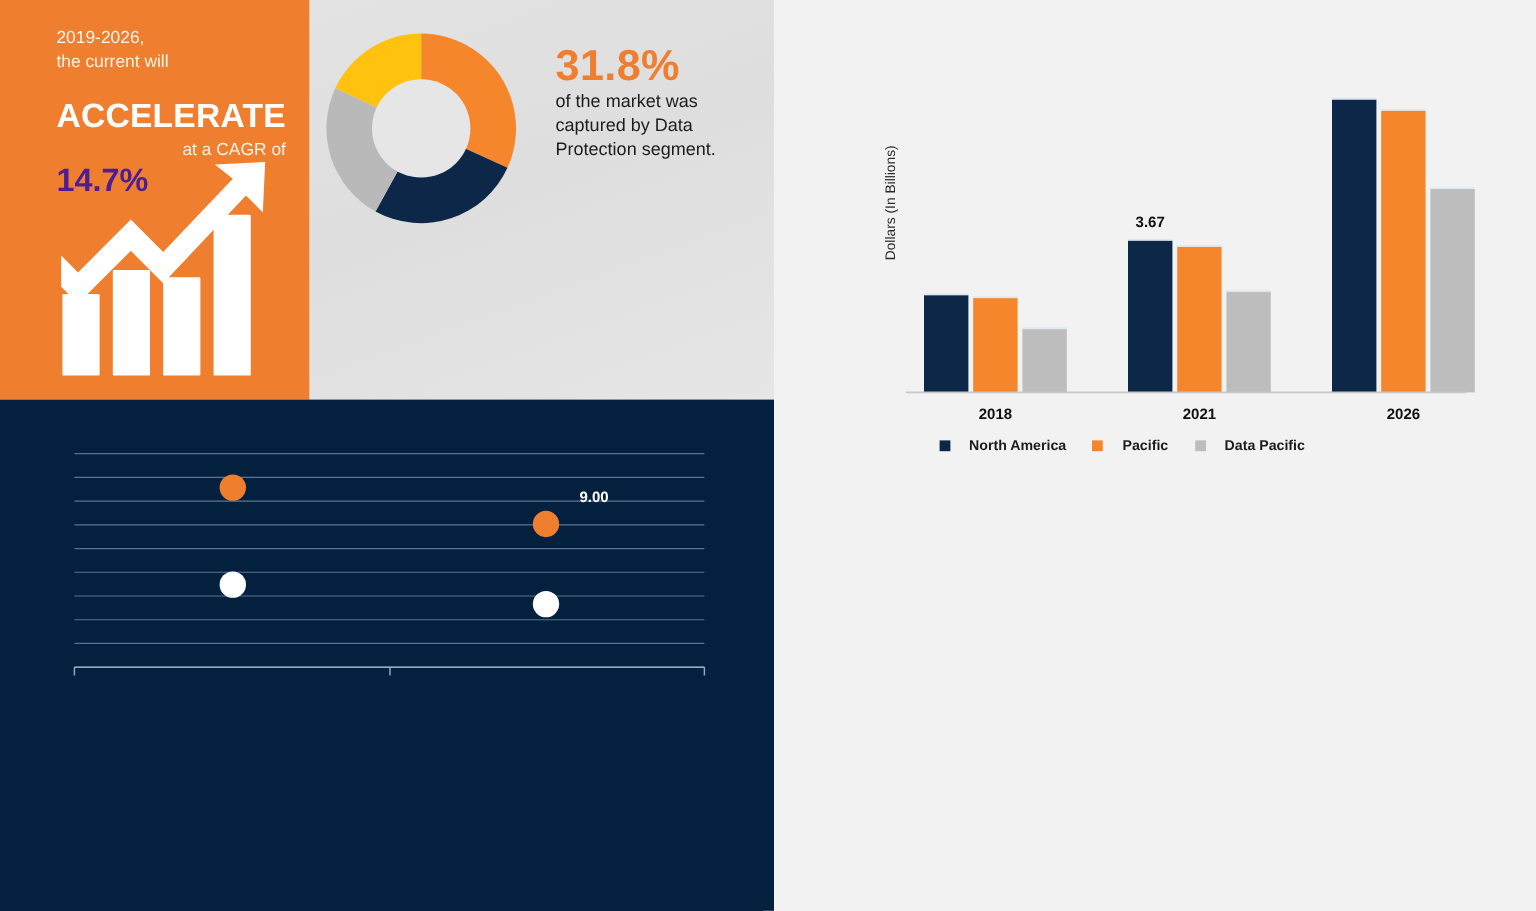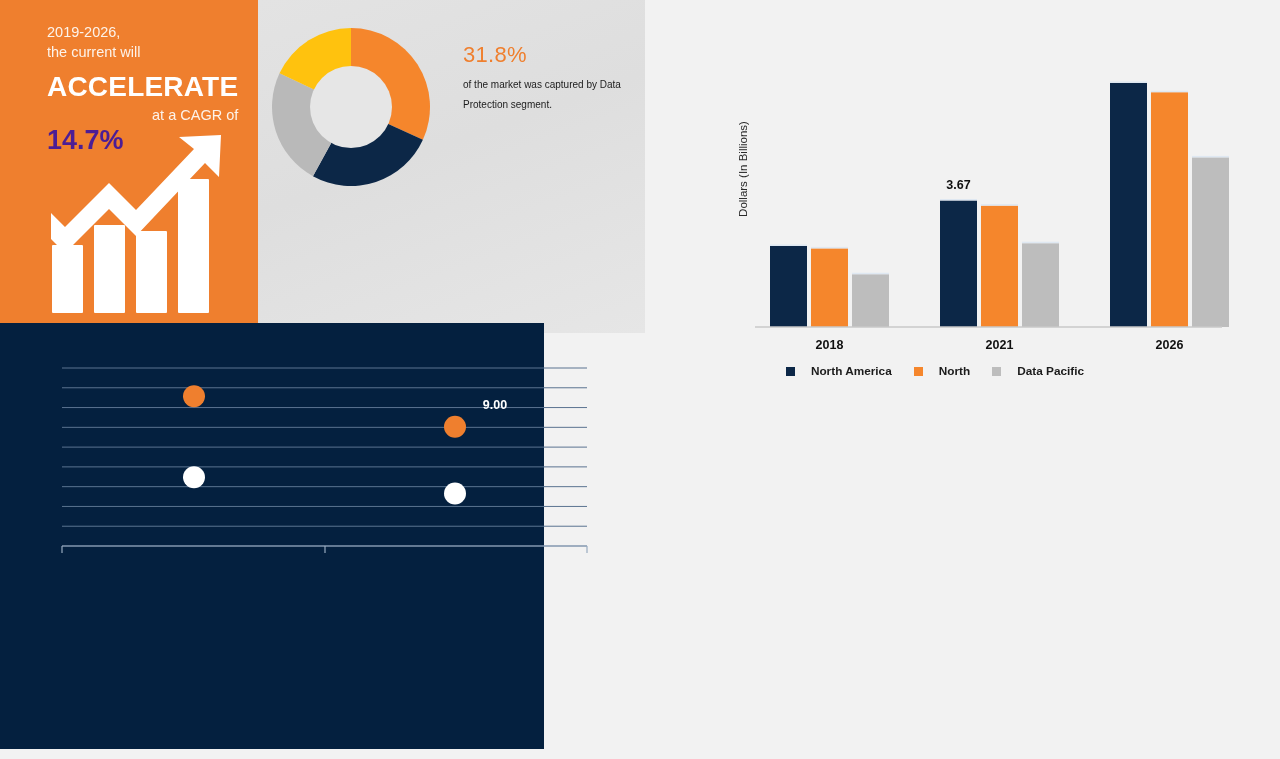--- a/index.html
+++ b/index.html
@@ -14,49 +14,49 @@
   
   #accelerate-panel {
     position: absolute; left: 0; top: 0; width: 258px; height: 333px;
     background: #ef7f2e;
     color: #ffffff;
   }
   #accelerate-text { position: absolute; left: 47px; top: 22px; }
   .acc-line1 { font-size: 14.5px; line-height: 20px; color: #fdf3ea; font-weight: 400; }
   .acc-big {
     font-size: 28px; font-weight: 700; letter-spacing: .2px;
-    line-height: 34px; color: #ffffff; margin-top: 8px;
+    line-height: 34px; color: #ffffff; margin-top: 18px;
   }
   .acc-small { font-size: 14.5px; line-height: 20px; color: #fdf3ea; margin-top: 1px; text-align: right; }
   .acc-pct { font-size: 27px; font-weight: 700; line-height: 30px; color: #4c1d95; }
   #growth-graphic { position: absolute; left: 48px; top: 135px; width: 182px; height: 180px; }
 
   
   #donut-panel {
     position: absolute; left: 258px; top: 0; width: 388px; height: 333px;
     background: linear-gradient(160deg, #e3e3e3 0%, #dedede 45%, #e6e6e6 100%);
   }
   #donut-wrap { position: absolute; left: 12px; top: 26px; width: 162px; height: 162px; }
   #donut-svg { display: block; }
   #donut-callout { position: absolute; left: 205px; top: 38px; width: 170px; }
   #donut-pct {
-    font-size: 22px; font-weight: 400; color: #ef7f2e; line-height: 34px;
+    font-size: 36px; font-weight: 700; color: #ef7f2e; line-height: 34px;
     letter-spacing: .3px;
   }
   #donut-desc {
-    font-size: 10px; color: #1c1c1c; line-height: 19.8px; margin-top: 3px;
+    font-size: 15px; color: #1c1c1c; line-height: 19.8px; margin-top: 3px;
   }
   #advent-text {
     position: absolute; left: 18px; top: 198px; width: 356px;
     font-size: 13.6px; font-weight: 700; color: #141414; line-height: 21.7px;
   }
 
   
   #enterprise-panel {
-    position: absolute; left: 0; top: 323px; width: 544px; height: 426px;
+    position: absolute; left: 0; top: 333px; width: 645px; height: 426px;
     background: #04203f;
   }
   #dot-chart { position: absolute; left: 0; top: 33px; width: 645px; height: 235px; }
   #dot-svg { display: block; }
 
   
   #right-panel {
     position: absolute; left: 645px; top: 0; width: 635px; height: 759px;
     background: #f2f2f2;
   }
@@ -172,21 +172,21 @@
       </svg>
   </div>
 
   <div id="bar-legend">
     <div class="bar-legend-item">
       <span class="bar-legend-swatch" style="background:#0c2747"></span>
       <span class="bar-legend-label">North America</span>
     </div>
     <div class="bar-legend-item">
       <span class="bar-legend-swatch" style="background:#f5862c"></span>
-      <span class="bar-legend-label">North</span>
+      <span class="bar-legend-label">Pacific</span>
     </div>
     <div class="bar-legend-item">
       <span class="bar-legend-swatch" style="background:#bdbdbd"></span>
       <span class="bar-legend-label">Data Pacific</span>
     </div>
   </div>
 
 </div>
 
 </body></html>

